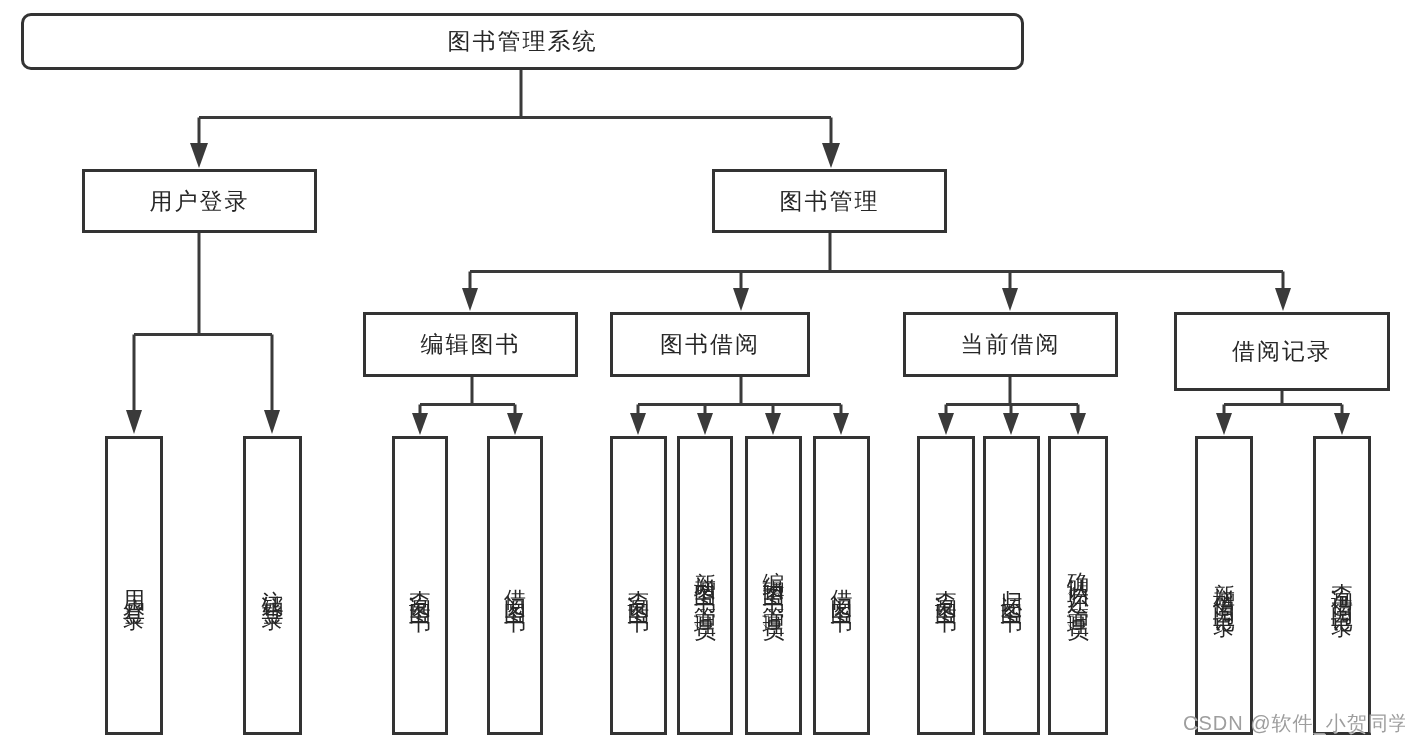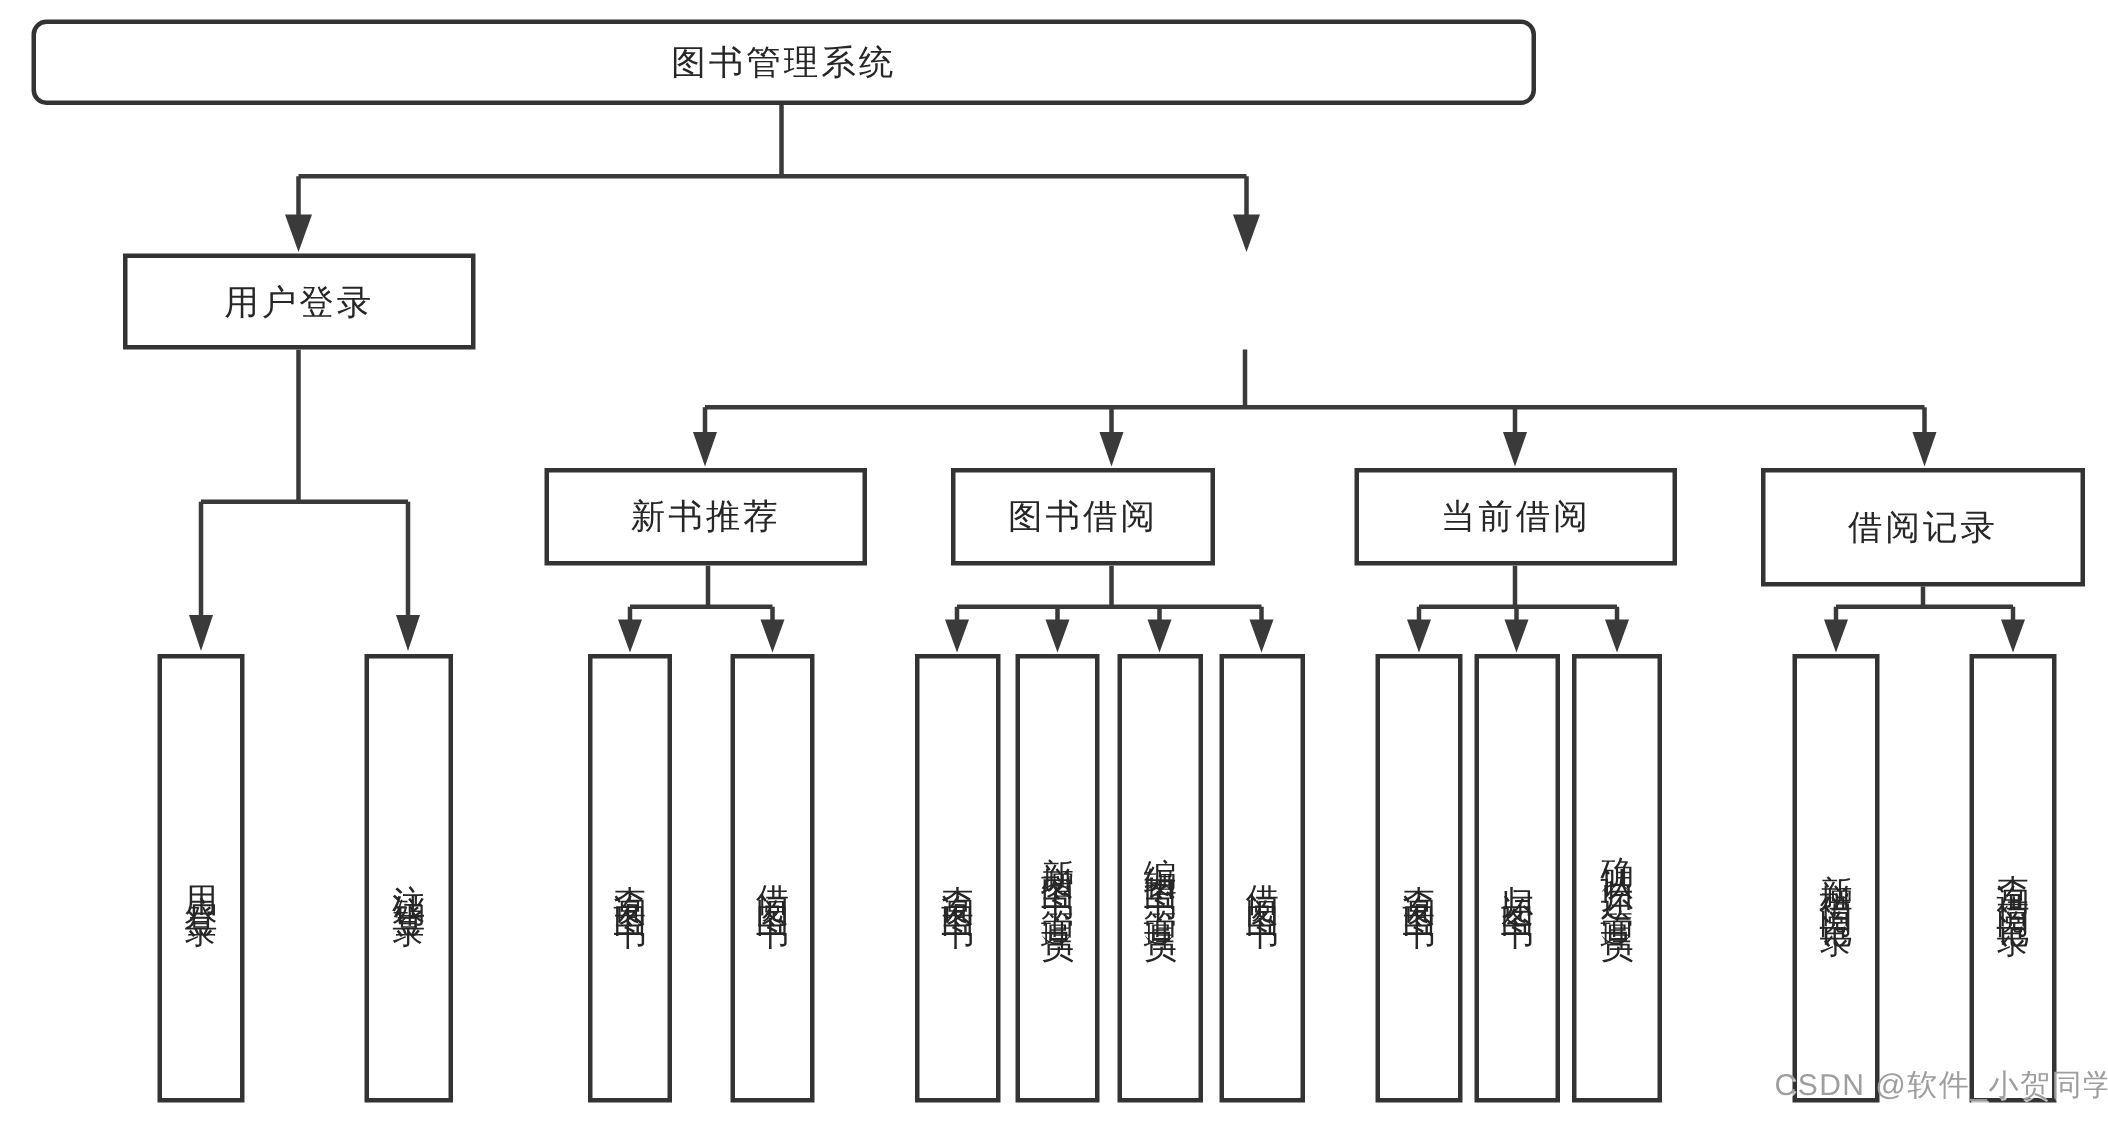--- a/index.html
+++ b/index.html
@@ -60,25 +60,28 @@
     </g>
   </svg>
 
   <div class="box" style="left:21px;top:13px;width:1003px;height:57px;border-radius:10px;">
     <span class="hlabel">图书管理系统</span>
   </div>
 
   <div class="box" style="left:82px;top:169px;width:235px;height:64px;">
     <span class="hlabel">用户登录</span>
   </div>
+  <div class="box" style="left:712px;top:169px;width:235px;height:64px;">
+    <span class="hlabel">图书管理</span>
+  </div>
 
   <div class="box" style="left:363px;top:312px;width:215px;height:65px;">
-    <span class="hlabel">新书推荐</span>
+    <span class="hlabel">编辑图书</span>
   </div>
-  <div class="box" style="left:634px;top:312px;width:176px;height:65px;">
+  <div class="box" style="left:610px;top:312px;width:200px;height:65px;">
     <span class="hlabel">图书借阅</span>
   </div>
   <div class="box" style="left:903px;top:312px;width:215px;height:65px;justify-content:center;">
     <span class="hlabel">当前借阅</span>
   </div>
   <div class="box" style="left:1174px;top:312px;width:216px;height:79px;">
     <span class="hlabel">借阅记录</span>
   </div>
 
   <div class="box" style="left:105px;top:436px;width:58px;height:299px;">

